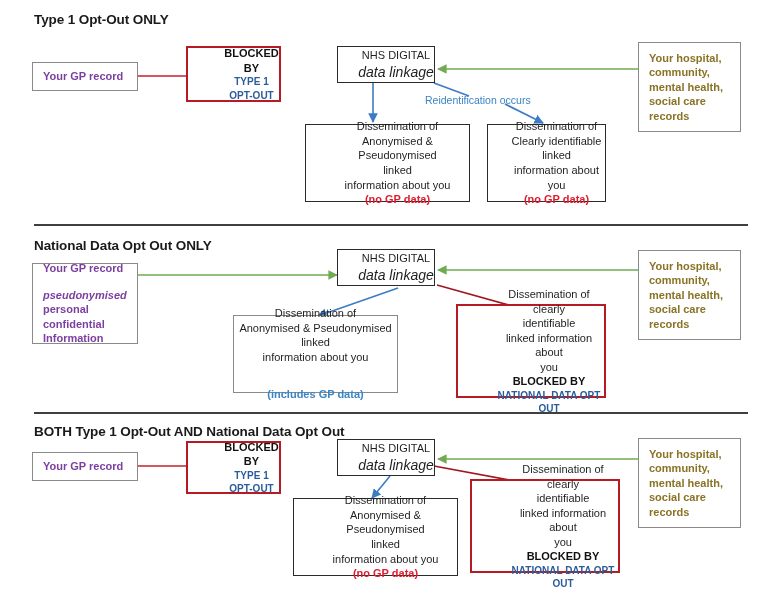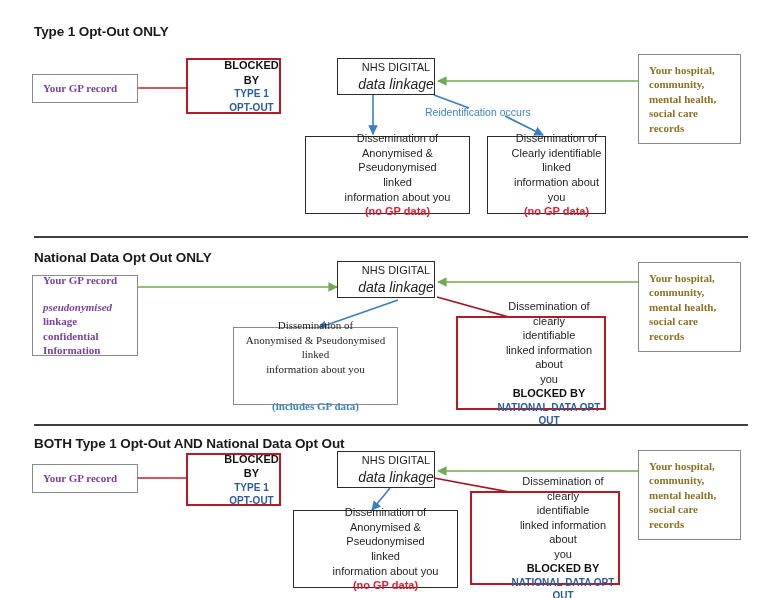--- a/index.html
+++ b/index.html
@@ -9,21 +9,21 @@
   }
   body {
     width: 768px;
     height: 598px;
     position: relative;
     font-family: "Liberation Sans", sans-serif;
     overflow: hidden;
   }
   .canvas {
     position: absolute;
-    left: 0; top: 16px;
+    left: 0; top: 4px;
     width: 768px; height: 452px;
   }
   .svg-layer {
     position: absolute;
     left: 0; top: 0;
     width: 768px; height: 598px;
     pointer-events: none;
   }
   .section-title {
     position: absolute;
@@ -41,21 +41,20 @@
   .box {
     position: absolute;
     box-sizing: border-box;
     background: #ffffff;
     display: flex;
     flex-direction: column;
     justify-content: center;
   }
   .box-grey {
     border: 1px solid #8a8a8a;
-    font-family: Liberation Serif, serif;
   }
   .box-black {
     border: 1px solid #2b2b2b;
     padding-left: 20px;
   }
   .box-red {
     border: 2.5px solid #b51b24;
     padding-left: 36px;
   }
   .box-white-plain {
@@ -169,21 +168,21 @@
     <span class="ln plain t-center">linked</span>
     <span class="ln plain t-center">information about you</span>
     <span class="ln red-bold t-center">(no GP data)</span>
   </div>
 
   <div class="section-title" style="left:34px; top:234px;">National Data Opt Out ONLY</div>
 
   <div class="box box-grey" style="left:32px; top:259px; width:106px; height:81px;">
     <span class="ln purple gp-pad t-left">Your GP record</span>
     <span class="ln purple-i gp-pad t-left">pseudonymised</span>
-    <span class="ln purple gp-pad t-left">linkage</span>
+    <span class="ln purple gp-pad t-left">personal</span>
     <span class="ln purple gp-pad t-left">confidential</span>
     <span class="ln purple gp-pad t-left">Information</span>
   </div>
 
   <div class="box box-black" style="left:337px; top:245px; width:98px; height:37px;">
     <span class="ln plain t-center">NHS DIGITAL</span>
     <span class="ln plain-i t-center">data linkage</span>
   </div>
 
   <div class="box box-grey" style="left:638px; top:246px; width:103px; height:90px;">

